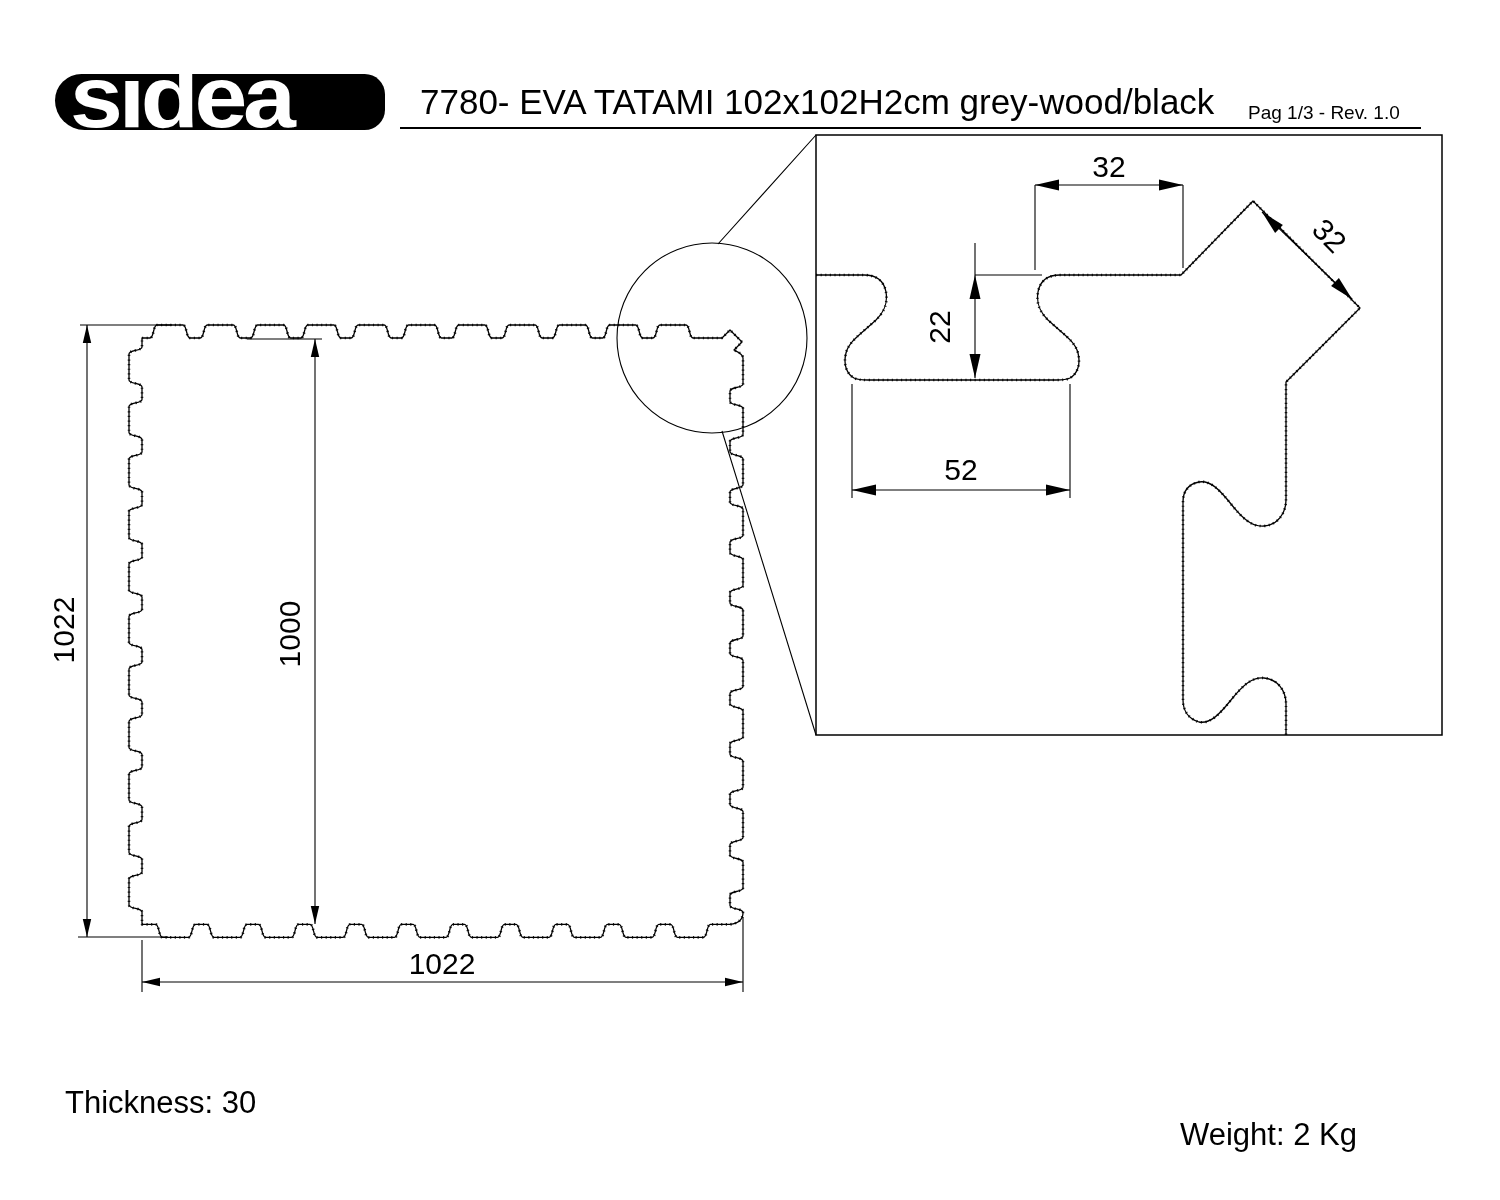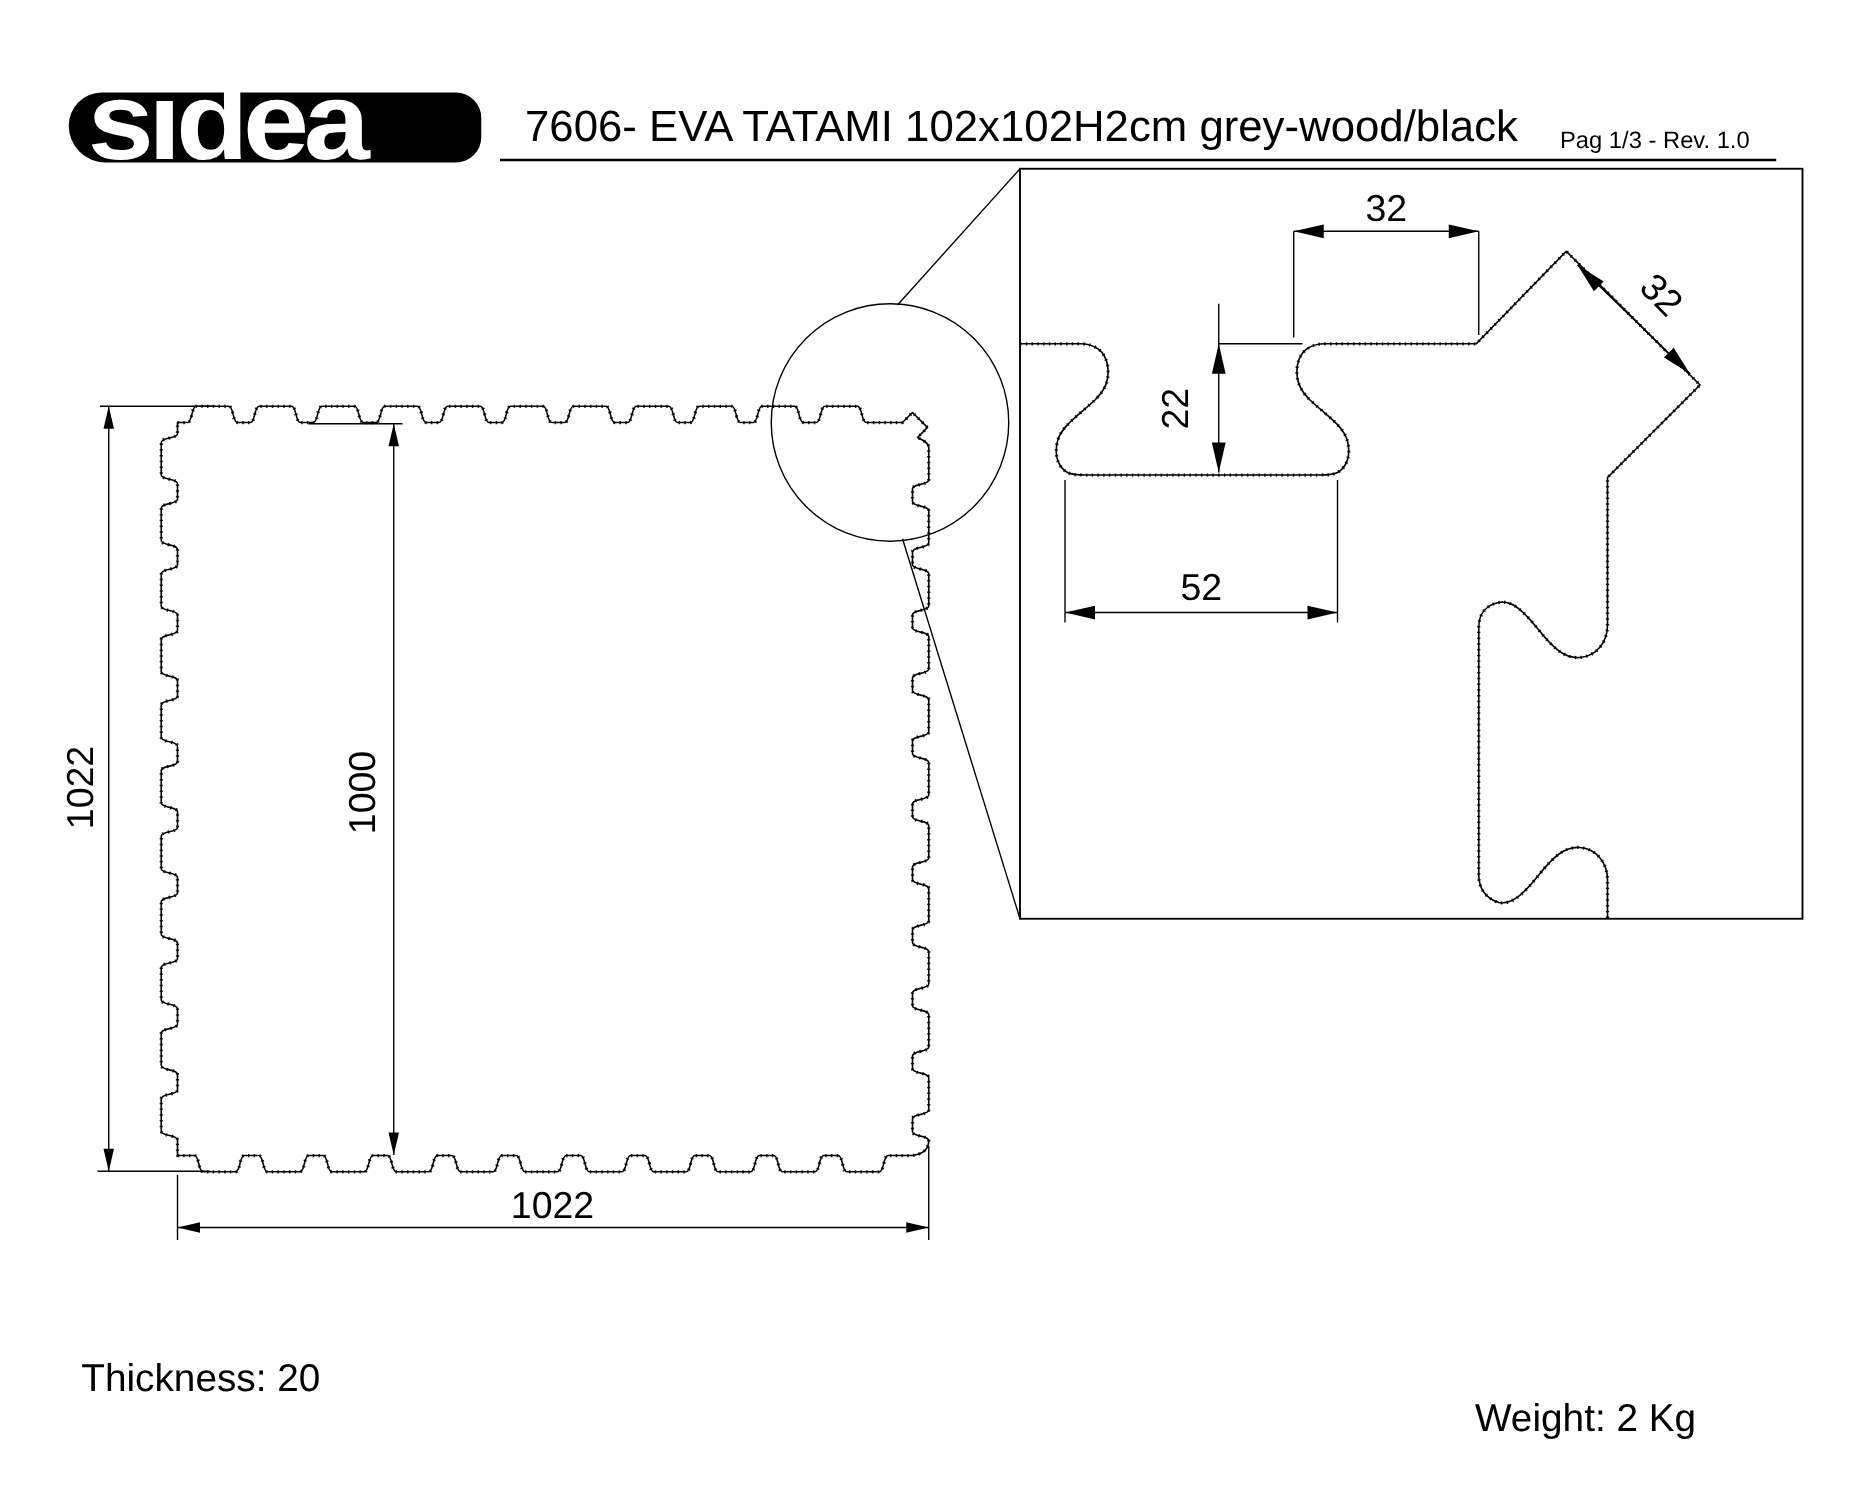--- a/index.html
+++ b/index.html
@@ -25,21 +25,21 @@
 </style>
 </head>
 <body>
 
 <div id="page">
 
   <div id="logo">
     <span class="logo-text">sidea</span>
   </div>
 
-  <div id="title">7606- EVA TATAMI 102x102H2cm grey-wood/black</div>
+  <div id="title">7780- EVA TATAMI 102x102H2cm grey-wood/black</div>
   <div id="pagrev">Pag 1/3 - Rev. 1.0</div>
   <div id="title-underline"></div>
 
   <svg id="cad" width="1500" height="1200" viewBox="0 0 1500 1200">
 
     <path id="mat-dots" class="outline-dots" d="M142 338 H150 c4 0 3 -13 7 -13 h26 c4 0 3 13 7 13 h10.3 c4 0 3 -13 7 -13 h26 c4 0 3 13 7 13 h10.3 c4 0 3 -13 7 -13 h26 c4 0 3 13 7 13 h10.3 c4 0 3 -13 7 -13 h26 c4 0 3 13 7 13 h10.3 c4 0 3 -13 7 -13 h26 c4 0 3 13 7 13 h10.3 c4 0 3 -13 7 -13 h26 c4 0 3 13 7 13 h10.3 c4 0 3 -13 7 -13 h26 c4 0 3 13 7 13 h10.3 c4 0 3 -13 7 -13 h26 c4 0 3 13 7 13 h10.3 c4 0 3 -13 7 -13 h26 c4 0 3 13 7 13 h10.3 c4 0 3 -13 7 -13 h26 c4 0 3 13 7 13 h10.3 c4 0 3 -13 7 -13 h26 c4 0 3 13 7 13 h10.3 H722 l8 -8 l12 12 l-8 8 c4 2 9 4 9 8 v26 c0 4 -13 3 -13 7 v10.4 c0 4 13 3 13 7 v26 c0 4 -13 3 -13 7 v10.4 c0 4 13 3 13 7 v26 c0 4 -13 3 -13 7 v10.4 c0 4 13 3 13 7 v26 c0 4 -13 3 -13 7 v10.4 c0 4 13 3 13 7 v26 c0 4 -13 3 -13 7 v10.4 c0 4 13 3 13 7 v26 c0 4 -13 3 -13 7 v10.4 c0 4 13 3 13 7 v26 c0 4 -13 3 -13 7 v10.4 c0 4 13 3 13 7 v26 c0 4 -13 3 -13 7 v10.4 c0 4 13 3 13 7 v26 c0 4 -13 3 -13 7 v10.4 c0 4 13 3 13 7 v26 c0 4 -13 3 -13 7 v10.4 c0 4 13 3 13 7 v26 c0 4 -13 3 -13 7 v10.4 c0 4 13 3 13 7 c0 7 -5 11 -13 12 H722 h-11.5 c-4 0 -3 13 -7 13 h-26 c-4 0 -3 -13 -7 -13 h-11.5 c-4 0 -3 13 -7 13 h-26 c-4 0 -3 -13 -7 -13 h-11.5 c-4 0 -3 13 -7 13 h-26 c-4 0 -3 -13 -7 -13 h-11.5 c-4 0 -3 13 -7 13 h-26 c-4 0 -3 -13 -7 -13 h-11.5 c-4 0 -3 13 -7 13 h-26 c-4 0 -3 -13 -7 -13 h-11.5 c-4 0 -3 13 -7 13 h-26 c-4 0 -3 -13 -7 -13 h-11.5 c-4 0 -3 13 -7 13 h-26 c-4 0 -3 -13 -7 -13 h-11.5 c-4 0 -3 13 -7 13 h-26 c-4 0 -3 -13 -7 -13 h-11.5 c-4 0 -3 13 -7 13 h-26 c-4 0 -3 -13 -7 -13 h-11.5 c-4 0 -3 13 -7 13 h-26 c-4 0 -3 -13 -7 -13 h-11.5 c-4 0 -3 13 -7 13 h-26 c-4 0 -3 -13 -7 -13 H142 v-12.5 c0 -4 -13 -3 -13 -7 v-26 c0 -4 13 -3 13 -7 v-12.5 c0 -4 -13 -3 -13 -7 v-26 c0 -4 13 -3 13 -7 v-12.5 c0 -4 -13 -3 -13 -7 v-26 c0 -4 13 -3 13 -7 v-12.5 c0 -4 -13 -3 -13 -7 v-26 c0 -4 13 -3 13 -7 v-12.5 c0 -4 -13 -3 -13 -7 v-26 c0 -4 13 -3 13 -7 v-12.5 c0 -4 -13 -3 -13 -7 v-26 c0 -4 13 -3 13 -7 v-12.5 c0 -4 -13 -3 -13 -7 v-26 c0 -4 13 -3 13 -7 v-12.5 c0 -4 -13 -3 -13 -7 v-26 c0 -4 13 -3 13 -7 v-12.5 c0 -4 -13 -3 -13 -7 v-26 c0 -4 13 -3 13 -7 v-12.5 c0 -4 -13 -3 -13 -7 v-26 c0 -4 13 -3 13 -7 v-12.5 c0 -4 -13 -3 -13 -7 v-26 c0 -4 13 -3 13 -7 V338 Z"></path>
     <path id="mat" class="outline" d="M142 338 H150 c4 0 3 -13 7 -13 h26 c4 0 3 13 7 13 h10.3 c4 0 3 -13 7 -13 h26 c4 0 3 13 7 13 h10.3 c4 0 3 -13 7 -13 h26 c4 0 3 13 7 13 h10.3 c4 0 3 -13 7 -13 h26 c4 0 3 13 7 13 h10.3 c4 0 3 -13 7 -13 h26 c4 0 3 13 7 13 h10.3 c4 0 3 -13 7 -13 h26 c4 0 3 13 7 13 h10.3 c4 0 3 -13 7 -13 h26 c4 0 3 13 7 13 h10.3 c4 0 3 -13 7 -13 h26 c4 0 3 13 7 13 h10.3 c4 0 3 -13 7 -13 h26 c4 0 3 13 7 13 h10.3 c4 0 3 -13 7 -13 h26 c4 0 3 13 7 13 h10.3 c4 0 3 -13 7 -13 h26 c4 0 3 13 7 13 h10.3 H722 l8 -8 l12 12 l-8 8 c4 2 9 4 9 8 v26 c0 4 -13 3 -13 7 v10.4 c0 4 13 3 13 7 v26 c0 4 -13 3 -13 7 v10.4 c0 4 13 3 13 7 v26 c0 4 -13 3 -13 7 v10.4 c0 4 13 3 13 7 v26 c0 4 -13 3 -13 7 v10.4 c0 4 13 3 13 7 v26 c0 4 -13 3 -13 7 v10.4 c0 4 13 3 13 7 v26 c0 4 -13 3 -13 7 v10.4 c0 4 13 3 13 7 v26 c0 4 -13 3 -13 7 v10.4 c0 4 13 3 13 7 v26 c0 4 -13 3 -13 7 v10.4 c0 4 13 3 13 7 v26 c0 4 -13 3 -13 7 v10.4 c0 4 13 3 13 7 v26 c0 4 -13 3 -13 7 v10.4 c0 4 13 3 13 7 v26 c0 4 -13 3 -13 7 v10.4 c0 4 13 3 13 7 c0 7 -5 11 -13 12 H722 h-11.5 c-4 0 -3 13 -7 13 h-26 c-4 0 -3 -13 -7 -13 h-11.5 c-4 0 -3 13 -7 13 h-26 c-4 0 -3 -13 -7 -13 h-11.5 c-4 0 -3 13 -7 13 h-26 c-4 0 -3 -13 -7 -13 h-11.5 c-4 0 -3 13 -7 13 h-26 c-4 0 -3 -13 -7 -13 h-11.5 c-4 0 -3 13 -7 13 h-26 c-4 0 -3 -13 -7 -13 h-11.5 c-4 0 -3 13 -7 13 h-26 c-4 0 -3 -13 -7 -13 h-11.5 c-4 0 -3 13 -7 13 h-26 c-4 0 -3 -13 -7 -13 h-11.5 c-4 0 -3 13 -7 13 h-26 c-4 0 -3 -13 -7 -13 h-11.5 c-4 0 -3 13 -7 13 h-26 c-4 0 -3 -13 -7 -13 h-11.5 c-4 0 -3 13 -7 13 h-26 c-4 0 -3 -13 -7 -13 h-11.5 c-4 0 -3 13 -7 13 h-26 c-4 0 -3 -13 -7 -13 H142 v-12.5 c0 -4 -13 -3 -13 -7 v-26 c0 -4 13 -3 13 -7 v-12.5 c0 -4 -13 -3 -13 -7 v-26 c0 -4 13 -3 13 -7 v-12.5 c0 -4 -13 -3 -13 -7 v-26 c0 -4 13 -3 13 -7 v-12.5 c0 -4 -13 -3 -13 -7 v-26 c0 -4 13 -3 13 -7 v-12.5 c0 -4 -13 -3 -13 -7 v-26 c0 -4 13 -3 13 -7 v-12.5 c0 -4 -13 -3 -13 -7 v-26 c0 -4 13 -3 13 -7 v-12.5 c0 -4 -13 -3 -13 -7 v-26 c0 -4 13 -3 13 -7 v-12.5 c0 -4 -13 -3 -13 -7 v-26 c0 -4 13 -3 13 -7 v-12.5 c0 -4 -13 -3 -13 -7 v-26 c0 -4 13 -3 13 -7 v-12.5 c0 -4 -13 -3 -13 -7 v-26 c0 -4 13 -3 13 -7 v-12.5 c0 -4 -13 -3 -13 -7 v-26 c0 -4 13 -3 13 -7 V338 Z"></path>
 
     <circle cx="712" cy="338" r="95" class="thin"></circle>
     <path class="thin" d="M718 244 L816 135 M722 431 L816 735"></path>
@@ -76,15 +76,15 @@
 
     <text x="74" y="630" font-size="30" text-anchor="middle" transform="rotate(-90 74 630)">1022</text>
     <text x="300" y="634" font-size="30" text-anchor="middle" transform="rotate(-90 300 634)">1000</text>
     <text x="442" y="974" font-size="30" text-anchor="middle">1022</text>
     <text x="1109" y="177" font-size="30" text-anchor="middle">32</text>
     <text x="950" y="327" font-size="30" text-anchor="middle" transform="rotate(-90 950 327)">22</text>
     <text x="961" y="480" font-size="30" text-anchor="middle">52</text>
     <text x="1322" y="243" font-size="30" text-anchor="middle" transform="rotate(45 1322 243)">32</text>
   </svg>
 
-  <div id="thickness">Thickness: 20</div>
+  <div id="thickness">Thickness: 30</div>
   <div id="weight">Weight: 2 Kg</div>
 </div>
 
 </body></html>

